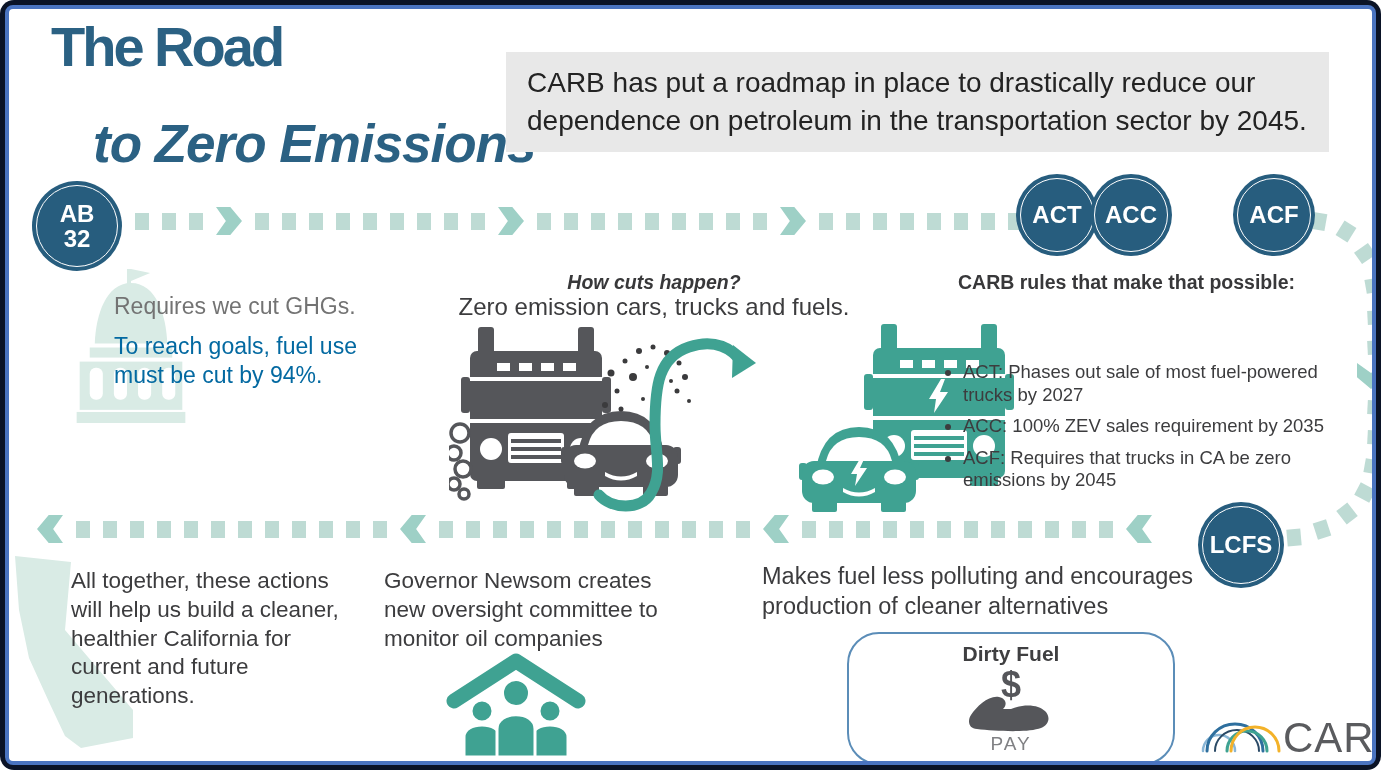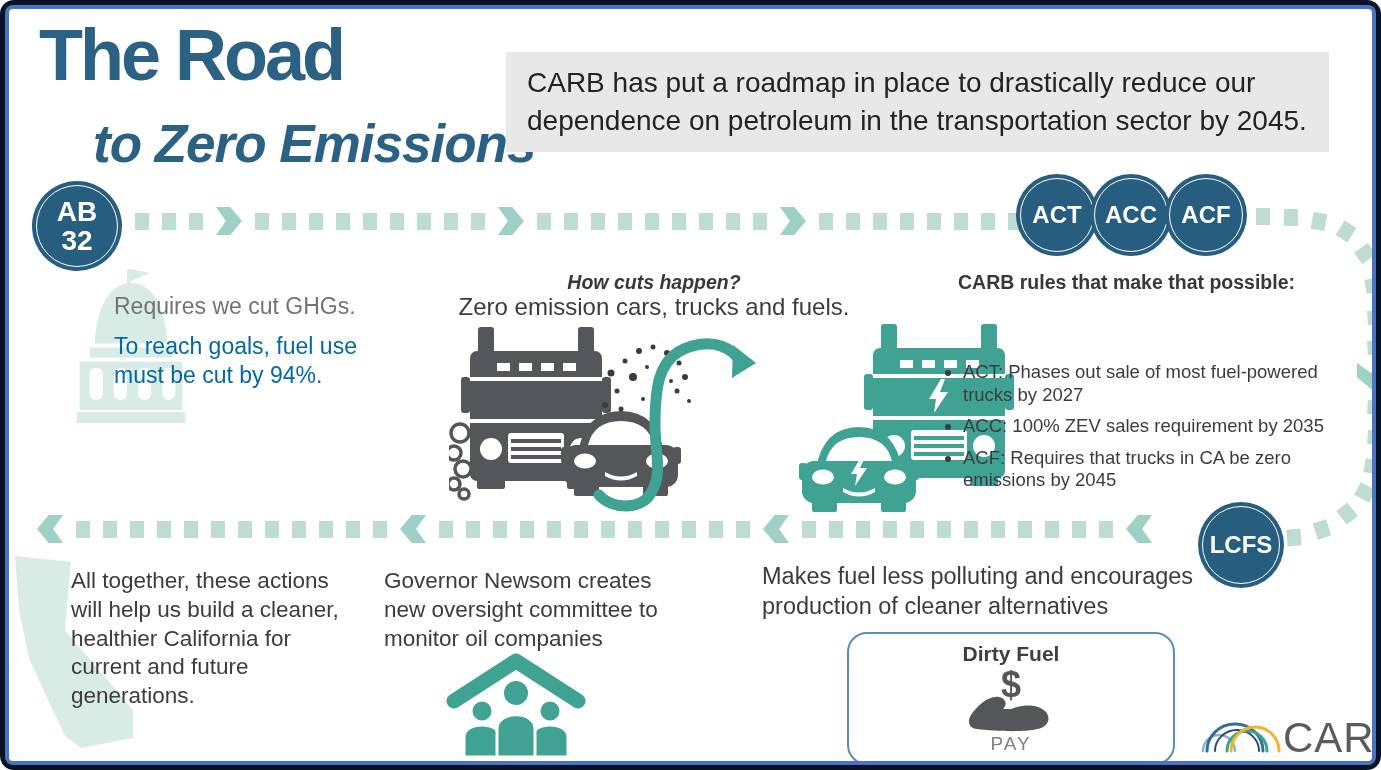--- a/index.html
+++ b/index.html
@@ -3,39 +3,39 @@
 <meta charset="utf-8">
 <style>
   html,body{margin:0;padding:0;background:#fff;width:1381px;height:770px;overflow:hidden;
     font-family:"Liberation Sans",sans-serif;}
   .frame{position:absolute;inset:0;width:1381px;height:770px;background:#0a1326;border-radius:14px;}
   .board{position:absolute;inset:5px;background:#ffffff;border:4px solid var(--frame-blue,#4a74c0);
     border-radius:8px;overflow:hidden;}
   .abs{position:absolute;}
 
   
-  .title-main{left:30px;top:10px;font-size:72px;font-weight:bold;letter-spacing:-3px;
+  .title-main{left:42px;top:10px;font-size:56px;font-weight:bold;letter-spacing:-3px;
     color:var(--brand-blue,#2b6183);line-height:1;text-align:center;}
   .title-sub{left:84px;top:104px;font-size:53px;font-weight:bold;font-style:italic;
     letter-spacing:-1px;color:var(--brand-blue,#2b6183);}
 
   
   .intro-box{left:497px;top:43px;width:823px;height:100px;background:var(--box-gray,#e8e8e8);
     display:flex;align-items:center;}
   .intro-box p{margin:0 14px 0 21px;font-size:28px;line-height:1.36;color:#232323;}
 
   
   .badge{border-radius:50%;background:var(--badge-blue,#275d7e);color:#fff;font-weight:bold;
     display:flex;flex-direction:column;align-items:center;justify-content:center;text-align:center;z-index:5;}
   .badge::after{content:"";position:absolute;inset:4px;border:1.8px solid #fff;border-radius:50%;}
   .badge span{line-height:1.05;}
-  .badge-ab32{left:23px;top:172px;width:90px;height:90px;font-size:28px;}
+  .badge-ab32{left:23px;top:172px;width:90px;height:90px;font-size:24px;}
   .badge-act{left:1007px;top:165px;width:82px;height:82px;font-size:24px;}
   .badge-acc{left:1081px;top:165px;width:82px;height:82px;font-size:24px;}
-  .badge-acf{left:1156px;top:165px;width:82px;height:82px;font-size:24px;}
+  .badge-acf{left:1224px;top:165px;width:82px;height:82px;font-size:24px;}
   .badge-lcfs{left:1189px;top:493px;width:86px;height:86px;font-size:24px;}
 
   
   .road{position:absolute;display:flex;align-items:center;gap:13px;z-index:1;}
   .dash{width:14px;height:17px;background:var(--road-dash,#bedbd4);flex:none;}
   .chev{width:26px;height:28px;background:var(--road-arrow,#9ed0c6);flex:none;}
   .chev.right{clip-path:polygon(0 0,55% 0,100% 50%,55% 100%,0 100%,38% 50%);}
   .chev.left{clip-path:polygon(100% 0,45% 0,0 50%,45% 100%,100% 100%,62% 50%);}
   .curve-dash{position:absolute;width:14px;height:17px;background:var(--road-dash,#bedbd4);z-index:1;}
   .chev-down{position:absolute;width:28px;height:26px;background:var(--road-arrow,#9ed0c6);
@@ -50,21 +50,21 @@
   .rules-sub{left:928px;top:287px;width:380px;font-size:24px;line-height:1.22;color:#3c3c3e;}
   .rules-bullets{left:928px;top:352px;width:382px;margin:0;padding-left:26px;color:#3c3c3e;}
   .rules-bullets li{font-size:18.5px;line-height:1.22;margin-bottom:9px;}
   .together-text{left:62px;top:558px;width:276px;font-size:22.5px;line-height:1.28;color:#3c3c3e;}
   .oversight-text{left:375px;top:558px;width:310px;font-size:22.5px;line-height:1.28;color:#3c3c3e;}
   .lcfs-text{left:753px;top:553px;width:450px;font-size:23.5px;line-height:1.26;color:#3c3c3e;}
   .how-label{left:762px;top:660px;width:90px;font-size:19.5px;font-weight:bold;line-height:1.3;color:#38383a;}
 
   
   .works-box{left:838px;top:623px;width:328px;height:133px;border:2.5px solid #5b8db8;
-    border-radius:20px;display:flex;justify-content:space-around;align-items:stretch;padding:8px 14px;box-sizing:border-box;}
+    border-radius:32px;display:flex;justify-content:space-around;align-items:stretch;padding:8px 14px;box-sizing:border-box;}
   .works-col{display:flex;flex-direction:column;align-items:center;justify-content:space-between;}
   .works-title{font-size:21px;font-weight:bold;color:#3f3f41;}
   .works-title.cleaner{color:var(--teal,#3fa292);}
   .works-action{font-size:19px;letter-spacing:2px;color:#808184;}
   .works-action.earn{color:#6fb9a9;}
 
   
   .capitol-svg{left:66px;top:258px;}
   .scene-svg{left:440px;top:312px;}
   .ca-map-svg{left:6px;top:543px;}

